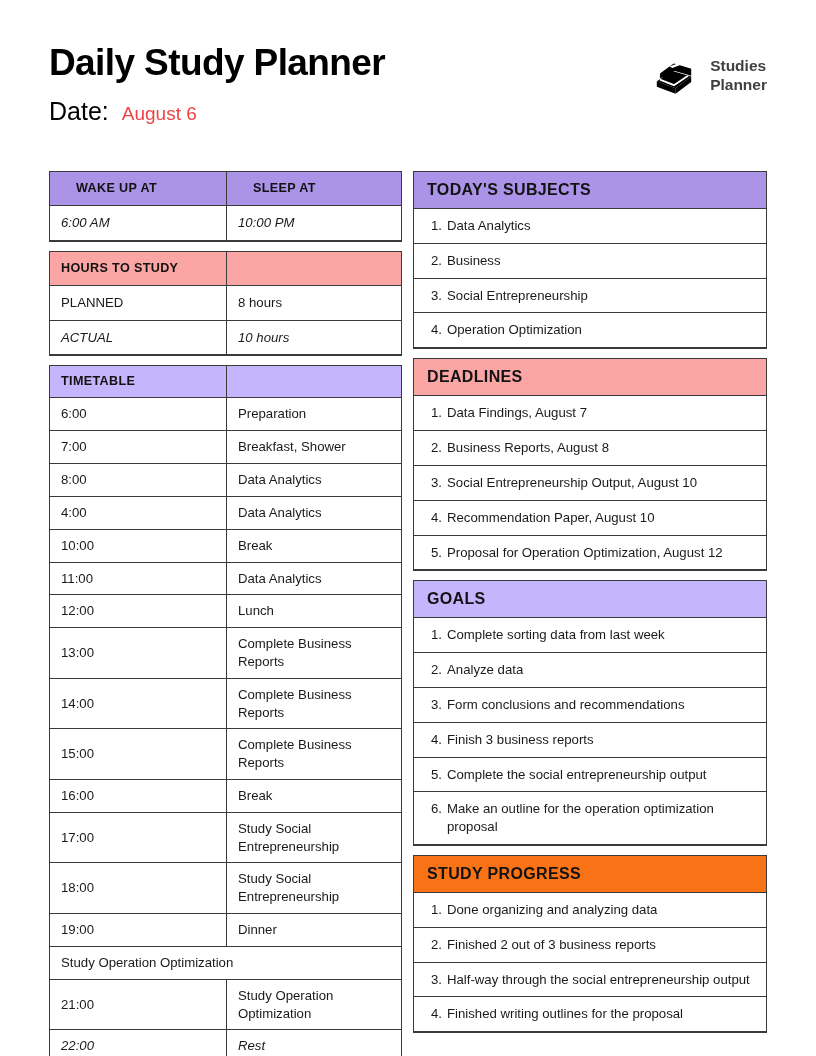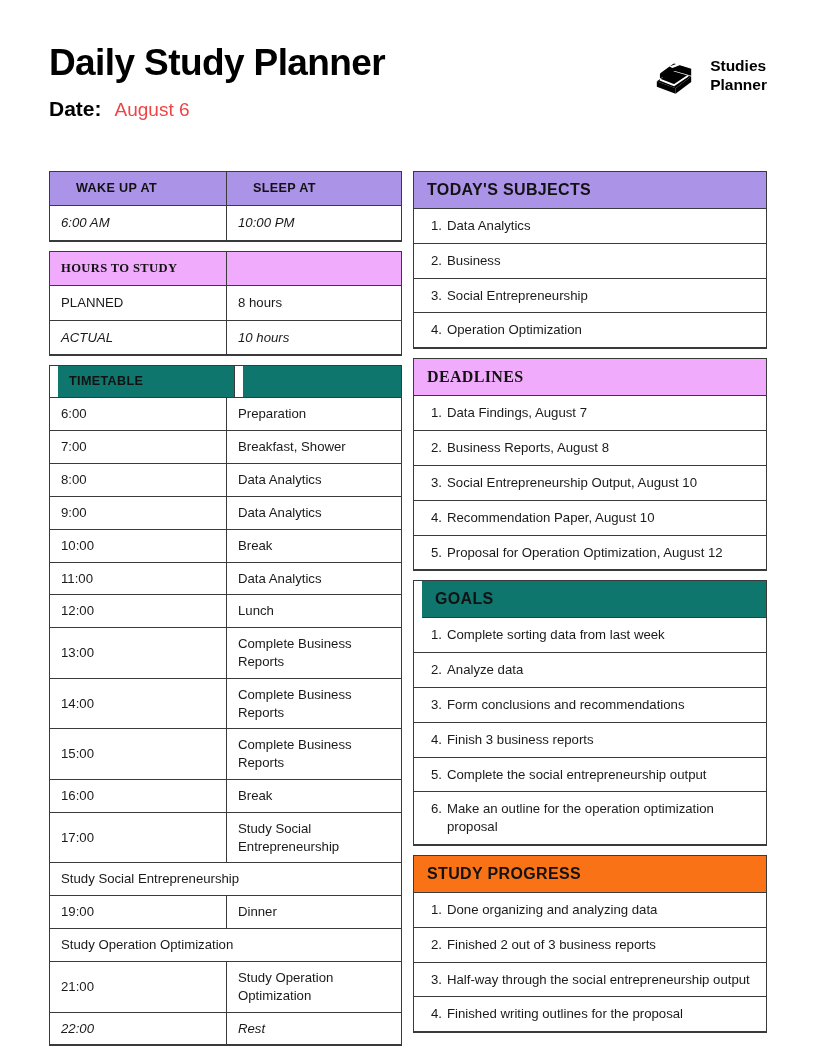--- a/index.html
+++ b/index.html
@@ -45,22 +45,22 @@
     margin: 0;
     white-space: nowrap;
   }
   .date-row {
     margin-top: 14px;
     display: flex;
     align-items: baseline;
     gap: 13px;
   }
   .date-label {
-    font-size: 21px;
-    font-weight: 700;
+    font-size: 25px;
+    font-weight: 400;
     color: #000000;
   }
   .date-value {
     font-size: 19px;
     font-weight: 400;
     color: #ef4444;
   }
 
   .brand {
     position: absolute;
@@ -72,21 +72,21 @@
   }
   .brand-logo {
     width: 50px;
     height: 50px;
     display: block;
   }
   .brand-text {
     font-size: 15.5px;
     font-weight: 700;
     line-height: 1.25;
-    color: #000000;
+    color: #404040;
     white-space: pre-line;
   }
 
   
   .columns {
     position: absolute;
     left: 49px;
     top: 171px;
     right: 49px;
     display: flex;
@@ -141,22 +141,22 @@
   .hdr .cell {
     font-size: 12.6px;
     font-weight: 700;
     letter-spacing: 0.35px;
     color: #121212;
     min-height: 32px;
   }
 
   
   .fill-purple { background: #ab93e8; padding-left: 26px; }
-  .fill-blue   { background: #f0abfc; font-family: Liberation Serif, serif; }
-  .fill-green  { background: #0f766e; margin-left: 8px; }
+  .fill-blue   { background: #fca5a5; }
+  .fill-green  { background: #c4b5fd; }
   .fill-yellow { background: #f97316; }
 
   
   .tt .cell { min-height: 30px; padding-top: 7px; padding-bottom: 7px; }
   .tt .cell-b { white-space: pre-line; }
 
   
   .list-hdr {
     padding: 9px 13px;
     font-size: 16px;
@@ -258,21 +258,21 @@
           </div>
         <div class="row">
             <div class="cell cell-a">7:00</div>
             <div class="cell cell-b">Breakfast, Shower</div>
           </div>
         <div class="row">
             <div class="cell cell-a">8:00</div>
             <div class="cell cell-b">Data Analytics</div>
           </div>
         <div class="row">
-            <div class="cell cell-a">9:00</div>
+            <div class="cell cell-a">4:00</div>
             <div class="cell cell-b">Data Analytics</div>
           </div>
         <div class="row">
             <div class="cell cell-a">10:00</div>
             <div class="cell cell-b">Break</div>
           </div>
         <div class="row">
             <div class="cell cell-a">11:00</div>
             <div class="cell cell-b">Data Analytics</div>
           </div>
@@ -294,20 +294,21 @@
           </div>
         <div class="row">
             <div class="cell cell-a">16:00</div>
             <div class="cell cell-b">Break</div>
           </div>
         <div class="row">
             <div class="cell cell-a">17:00</div>
             <div class="cell cell-b">Study Social Entrepreneurship</div>
           </div>
         <div class="row">
+            <div class="cell cell-a">18:00</div>
             <div class="cell cell-b">Study Social Entrepreneurship</div>
           </div>
         <div class="row">
             <div class="cell cell-a">19:00</div>
             <div class="cell cell-b">Dinner</div>
           </div>
         <div class="row">
             <div class="cell cell-b">Study Operation Optimization</div>
           </div>
         <div class="row">

